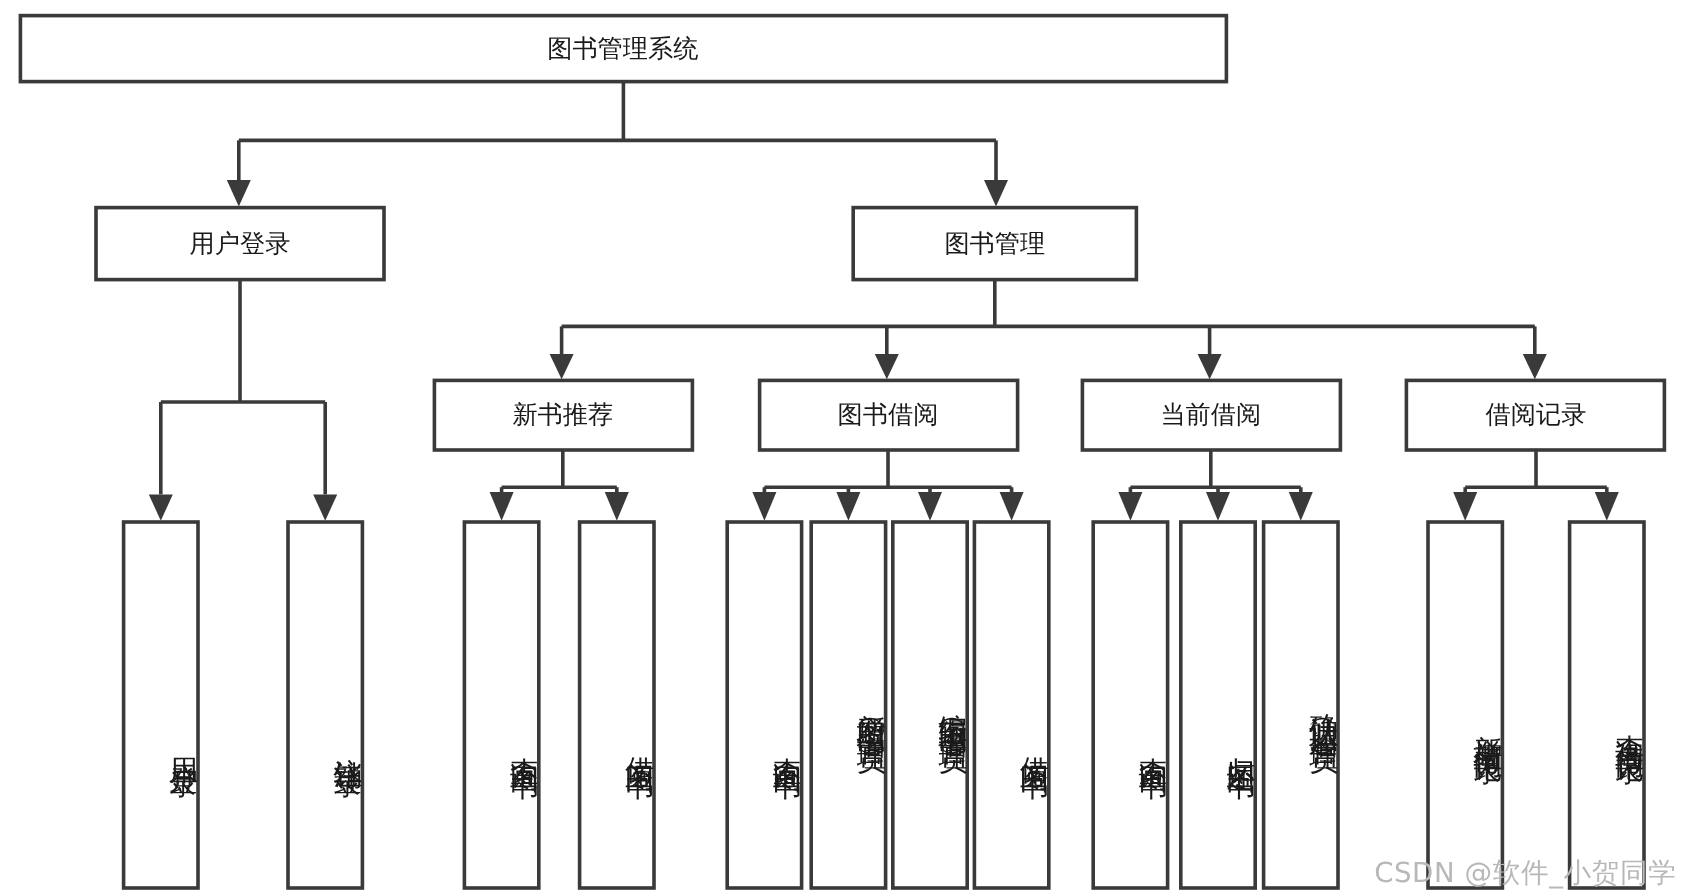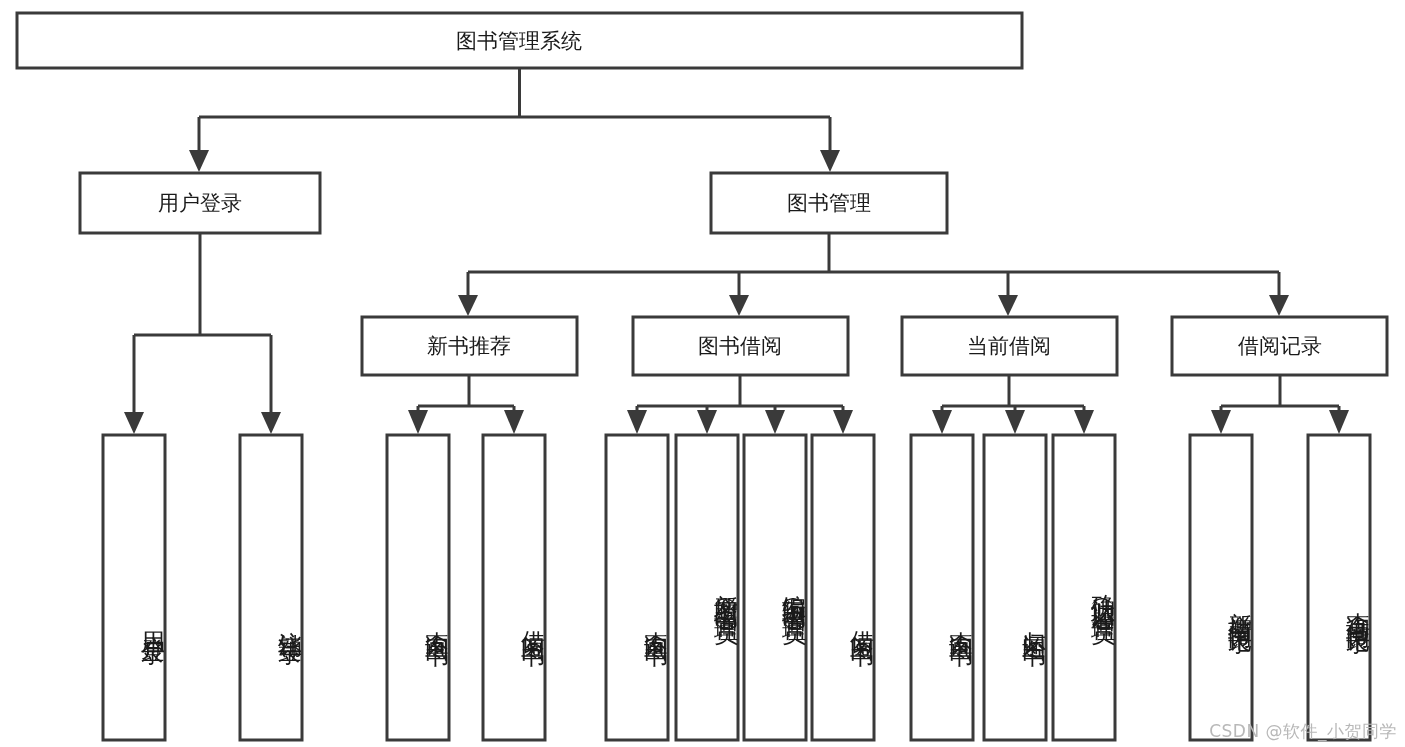--- a/index.html
+++ b/index.html
@@ -59,21 +59,21 @@
     letter-spacing: 4px;
     color: #1a1a1a;
     white-space: nowrap;
     pointer-events: none;
   }
   .watermark {
     position: absolute;
     right: 8px;
     bottom: 4px;
     font-family: "DejaVu Sans", "Liberation Sans", sans-serif;
-    font-size: 17px;
+    font-size: 23px;
     color: #b8b8b8;
     letter-spacing: 0.5px;
     user-select: none;
   }
 </style>
 </head>
 <body>
 
 <div id="diagram-root">
 

